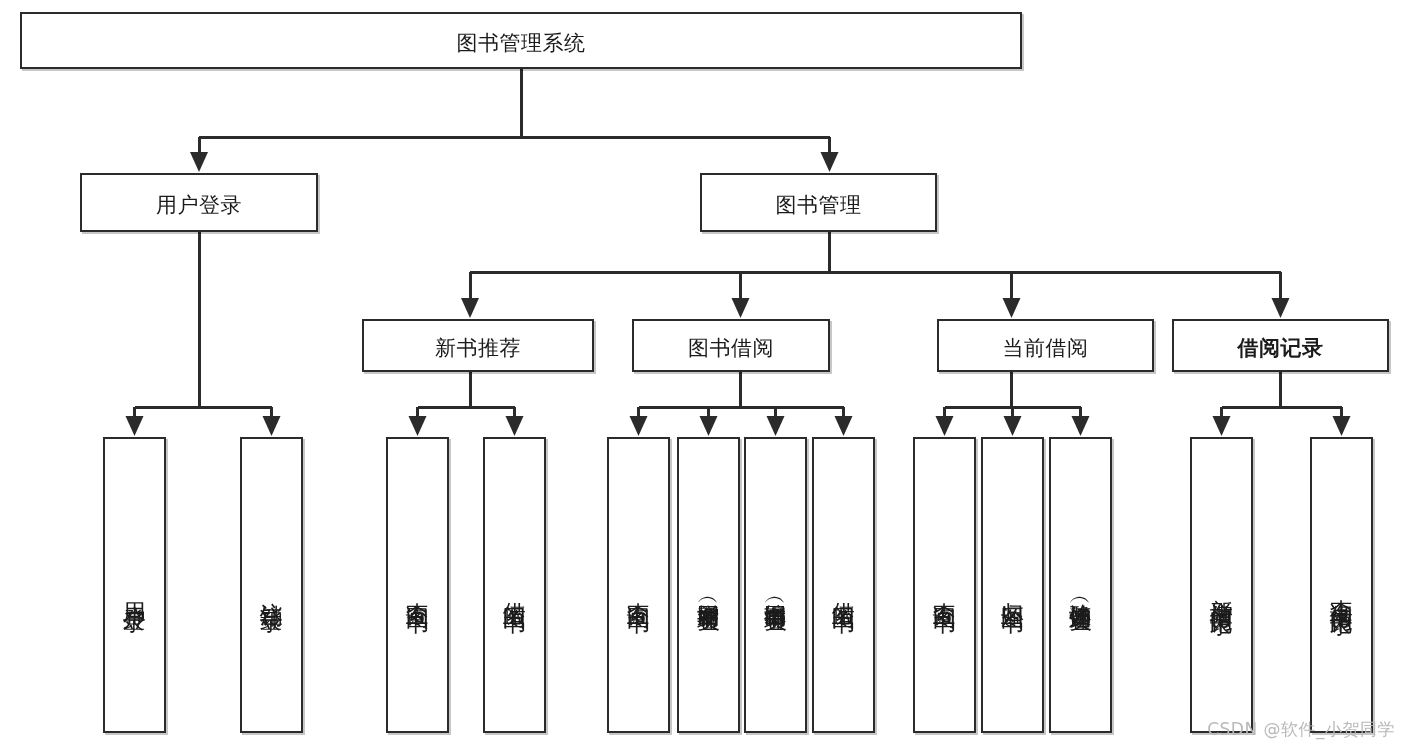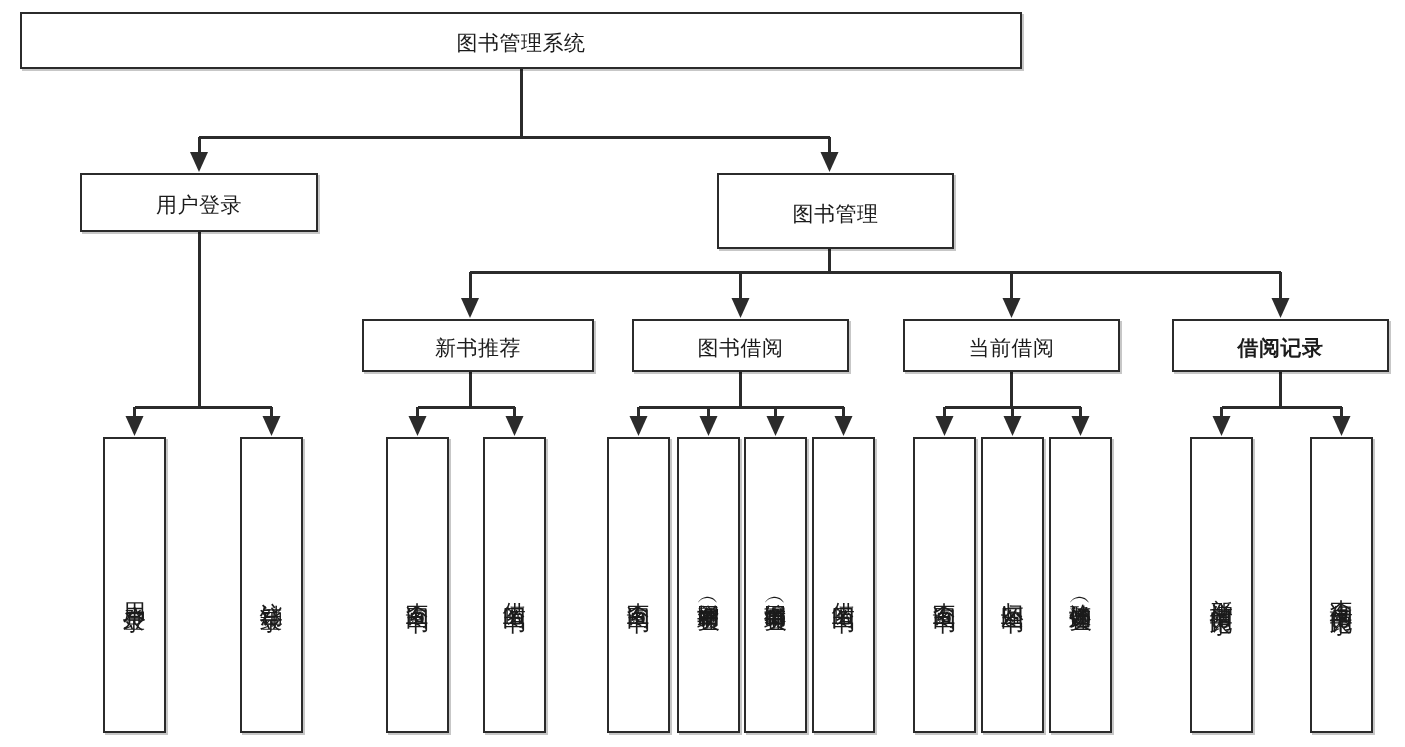--- a/index.html
+++ b/index.html
@@ -134,30 +134,30 @@
       <line x1="1341.5" y1="407" x2="1341.5" y2="418" stroke="#2b2b2b" stroke-width="3" shape-rendering="crispEdges"></line>
       <polygon points="1332.5,416 1350.5,416 1341.5,436" fill="#2b2b2b"></polygon>
     </svg>
   <div id="nodes">
       <div class="node horiz" style="left: 20px; top: 12px; width: 1002px; height: 57px; border-color: rgb(43, 43, 43); color: rgb(27, 27, 27);">
         <span class="label">图书管理系统</span>
       </div>
       <div class="node horiz" style="left: 80px; top: 173px; width: 238px; height: 59px; border-color: rgb(43, 43, 43); color: rgb(27, 27, 27);">
         <span class="label">用户登录</span>
       </div>
-      <div class="node horiz" style="left: 717px; top: 173px; width: 237px; height: 76px; border-color: rgb(43, 43, 43); color: rgb(27, 27, 27);">
+      <div class="node horiz" style="left: 700px; top: 173px; width: 237px; height: 59px; border-color: rgb(43, 43, 43); color: rgb(27, 27, 27);">
         <span class="label">图书管理</span>
       </div>
       <div class="node horiz" style="left: 362px; top: 319px; width: 232px; height: 53px; border-color: rgb(43, 43, 43); color: rgb(27, 27, 27);">
         <span class="label">新书推荐</span>
       </div>
-      <div class="node horiz" style="left: 632px; top: 319px; width: 217px; height: 53px; border-color: rgb(43, 43, 43); color: rgb(27, 27, 27);">
+      <div class="node horiz" style="left: 632px; top: 319px; width: 198px; height: 53px; border-color: rgb(43, 43, 43); color: rgb(27, 27, 27);">
         <span class="label">图书借阅</span>
       </div>
-      <div class="node horiz" style="left: 903px; top: 319px; width: 217px; height: 53px; border-color: rgb(43, 43, 43); color: rgb(27, 27, 27); font-family: Liberation Serif, serif;">
+      <div class="node horiz" style="left: 937px; top: 319px; width: 217px; height: 53px; border-color: rgb(43, 43, 43); color: rgb(27, 27, 27); font-family: Liberation Serif, serif;">
         <span class="label">当前借阅</span>
       </div>
       <div class="node horiz" style="left: 1172px; top: 319px; width: 217px; height: 53px; border-color: rgb(43, 43, 43); color: rgb(27, 27, 27); font-weight: bold;">
         <span class="label">借阅记录</span>
       </div>
       <div class="node vert" style="left: 103px; top: 437px; width: 63px; height: 296px; border-color: rgb(43, 43, 43); color: rgb(27, 27, 27);">
         <span class="label">用户登录</span>
       </div>
       <div class="node vert" style="left: 240px; top: 437px; width: 63px; height: 296px; border-color: rgb(43, 43, 43); color: rgb(27, 27, 27);">
         <span class="label">注销登录</span>
@@ -189,13 +189,14 @@
       <div class="node vert narrowtext" style="left: 1049px; top: 437px; width: 63px; height: 296px; border-color: rgb(43, 43, 43); color: rgb(27, 27, 27);">
         <span class="label">确认归还（管理员）</span>
       </div>
       <div class="node vert" style="left: 1190px; top: 437px; width: 63px; height: 296px; border-color: rgb(43, 43, 43); color: rgb(27, 27, 27);">
         <span class="label">新增借阅记录</span>
       </div>
       <div class="node vert" style="left: 1310px; top: 437px; width: 63px; height: 296px; border-color: rgb(43, 43, 43); color: rgb(27, 27, 27);">
         <span class="label">查询借阅记录</span>
       </div>
     </div>
+  <div id="watermark">CSDN @软件_小贺同学</div>
 </div>
 
 </body></html>

